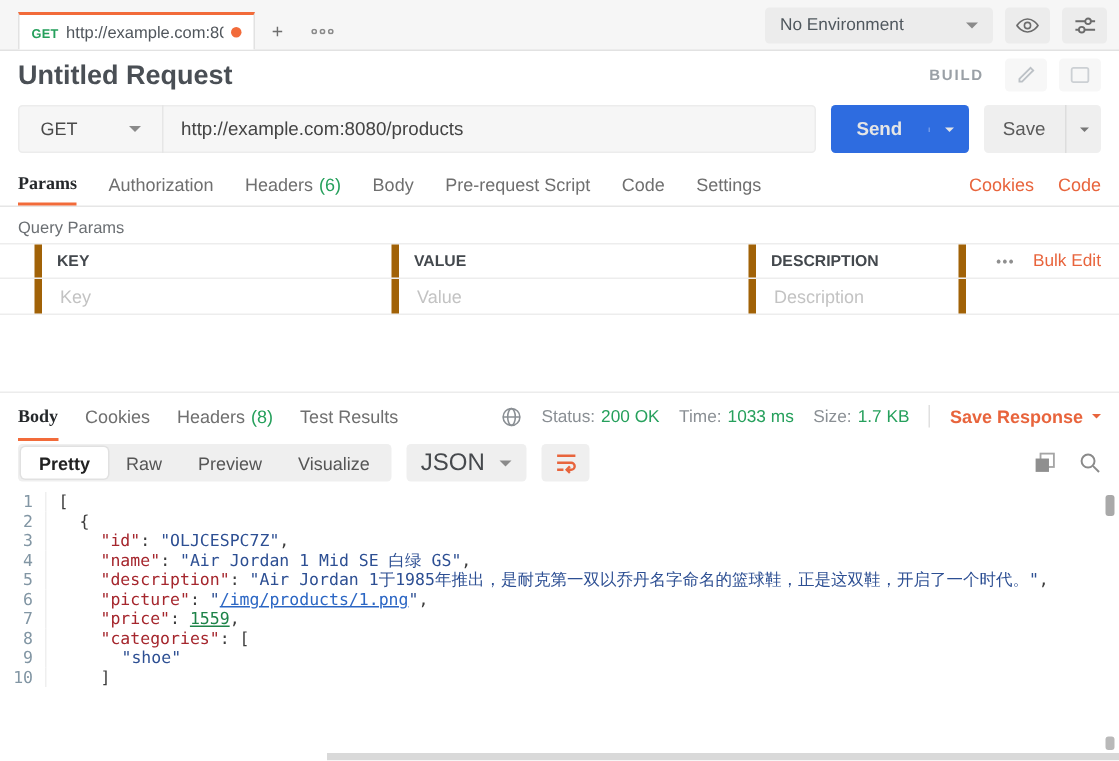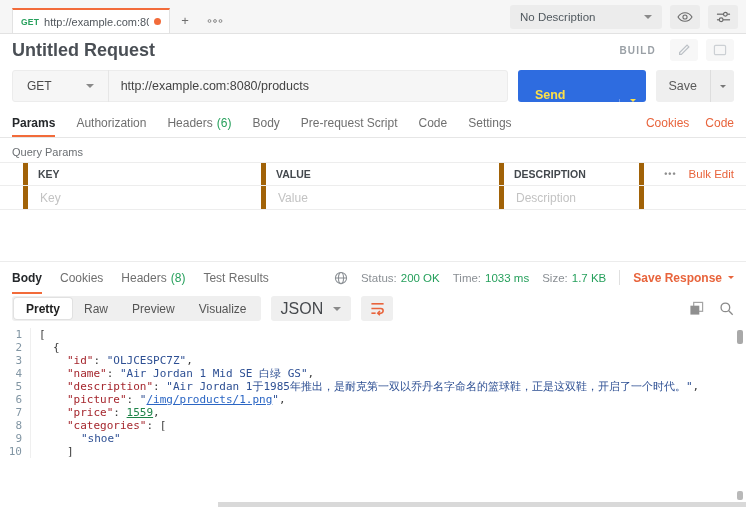--- a/index.html
+++ b/index.html
@@ -40,31 +40,31 @@
   
   .url-row { flex:0 0 44px; display:flex; align-items:center; padding:6px 12px; gap:10px; }
   .url-field { flex:1; height:32px; background:#f6f6f6; border:1px solid #ececec; border-radius:3px;
     display:flex; align-items:center; }
   .method-select { display:flex; align-items:center; padding:0 14px 0 14px; gap:34px; color:#4a4a4a;
     font-size:12px; height:100%; }
   .method-select .caret { color:#8a8a8a; }
   .method-divider { width:1px; height:32px; background:#e6e6e6; }
   .url-input { flex:1; border:none; background:transparent; outline:none; padding:0 12px;
     color:#444; font-size:12.5px; font-family:"Liberation Sans",sans-serif; }
-  .send-btn { height:32px; background:#2e6ce0; border-radius:3px; display:flex; align-items:flex-end; color:#fde047;gap:36px; }
+  .send-btn { height:32px; background:#2e6ce0; border-radius:3px; display:flex; align-items:center; color:#e5e5e5; }
   .send-main { padding:0 17px; display:flex; align-items:center; font-size:12.5px; font-weight:600; }
   .send-caret { width:27px; display:flex; align-items:center; justify-content:center; border-left:1px solid rgba(255,255,255,.3); }
   .save-btn { height:32px; background:#efefef; border-radius:3px; display:flex; align-items:stretch; color:#5a5a5a; }
   .save-main { padding:0 13px; display:flex; align-items:center; font-size:12.5px; }
   .save-caret { width:24px; display:flex; align-items:center; justify-content:center; border-left:1px solid #ddd; color:#777; }
 
   
   .req-tabs { flex:0 0 30px; display:flex; align-items:stretch; padding:0 12px; border-bottom:1px solid #e6e6e6; gap:21px; font-size:12px; color:#6f6f6f; }
   .rtab { display:flex; align-items:center; }
-  .rtab.active { color:#25282b; font-weight:700; box-shadow:inset 0 -2px 0 #f26b3a; }
+  .rtab.active { color:#25282b; font-weight:700; box-shadow:inset 0 -2px 0 #f26b3a;font-family:Liberation Serif, serif; }
   .count-green { color:#26a05c; margin-left:4px; }
   .tabs-right { margin-left:auto; display:flex; align-items:center; gap:16px; color:#e8643c; }
 
   
   .qp-title { flex:0 0 24px; display:flex; align-items:center; padding:4px 12px 0; font-size:11px; color:#6b6f73; }
   .qp-table { flex:0 0 49px; }
   .qp-row { display:flex; height:24px; align-items:stretch; border-bottom:1px solid #ededed; }
   .qp-row.head { border-top:1px solid #ededed; }
   .qp-cell { display:flex; align-items:center; padding:0 10px; border-right:5px solid #a16207; }
   .c-check { flex:0 0 28px; padding:0; }
@@ -124,21 +124,21 @@
   <div class="tab-btn">+</div>
   <div class="tab-btn more">
     <svg width="16" height="4" viewBox="0 0 16 4">
         <circle cx="2.5" cy="2" r="1.4" fill="none" stroke="#8a8a8a"></circle>
         <circle cx="8" cy="2" r="1.4" fill="none" stroke="#8a8a8a"></circle>
         <circle cx="13.5" cy="2" r="1.4" fill="none" stroke="#8a8a8a"></circle>
       </svg>
   </div>
   <div class="topbar-right">
     <div class="env-select">
-      <span>No Description</span>
+      <span>No Environment</span>
       <span class="caret"></span>
     </div>
     <div class="icon-btn">
       <svg width="16" height="12" viewBox="0 0 24 16">
         <path d="M12 1.5C6.5 1.5 2.5 6.3 1.5 8c1 1.7 5 6.5 10.5 6.5S21.5 9.7 22.5 8C21.5 6.3 17.5 1.5 12 1.5z" fill="none" stroke="#6b6b6b" stroke-width="1.6"></path>
         <circle cx="12" cy="8" r="3.1" fill="none" stroke="#6b6b6b" stroke-width="1.6"></circle>
       </svg>
     </div>
     <div class="icon-btn">
       <svg width="15" height="14" viewBox="0 0 16 14">

